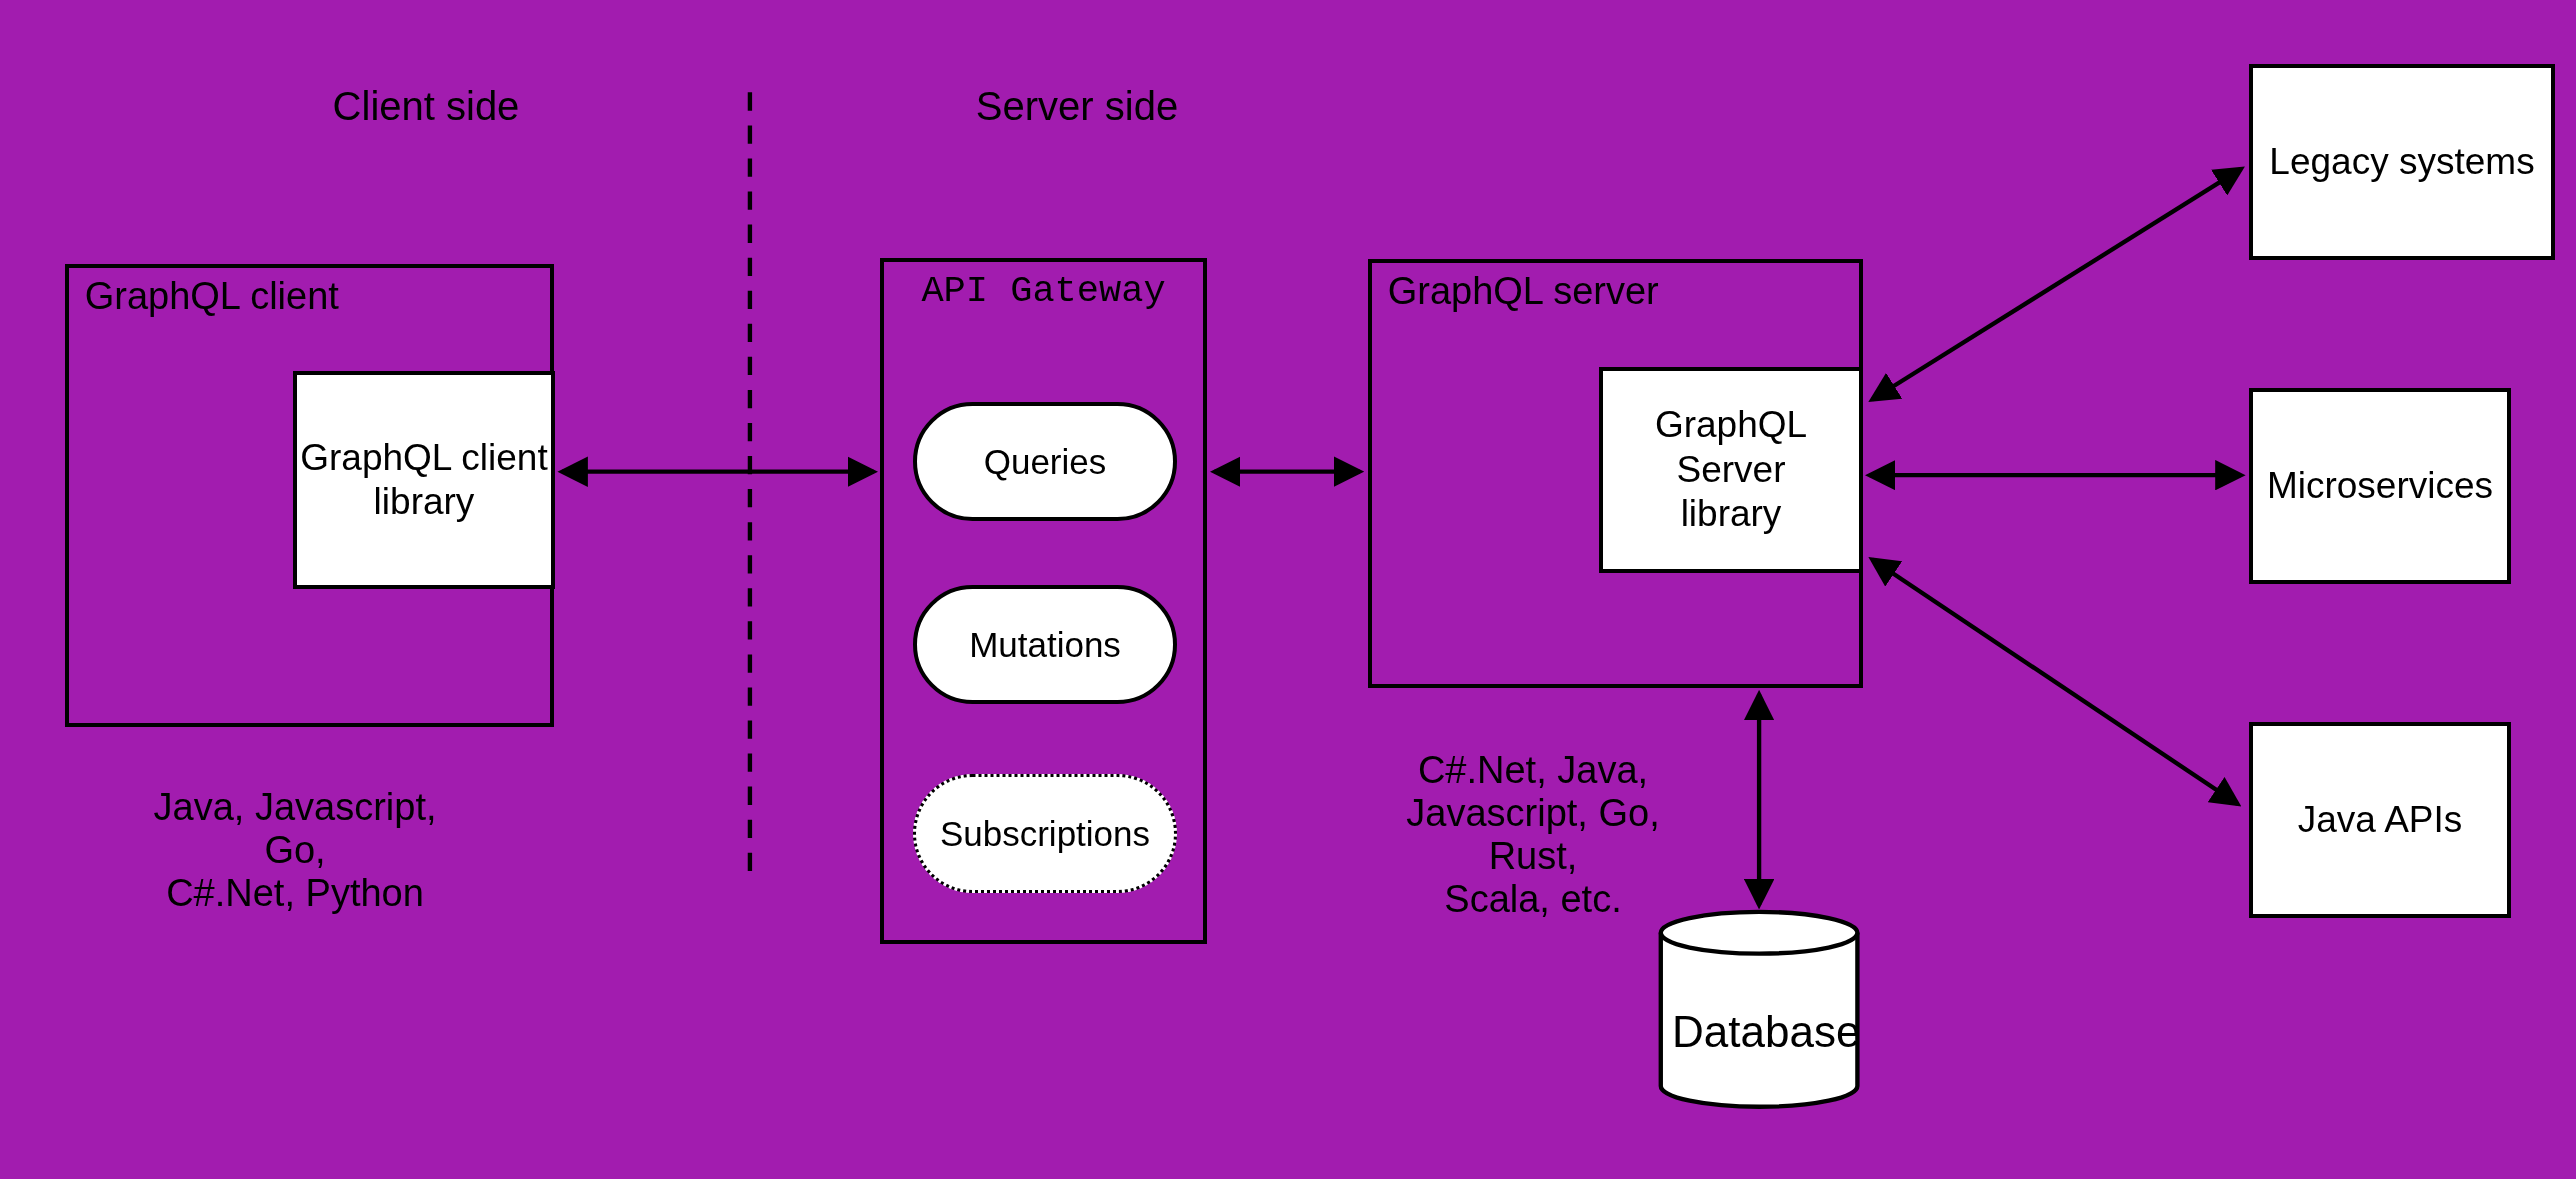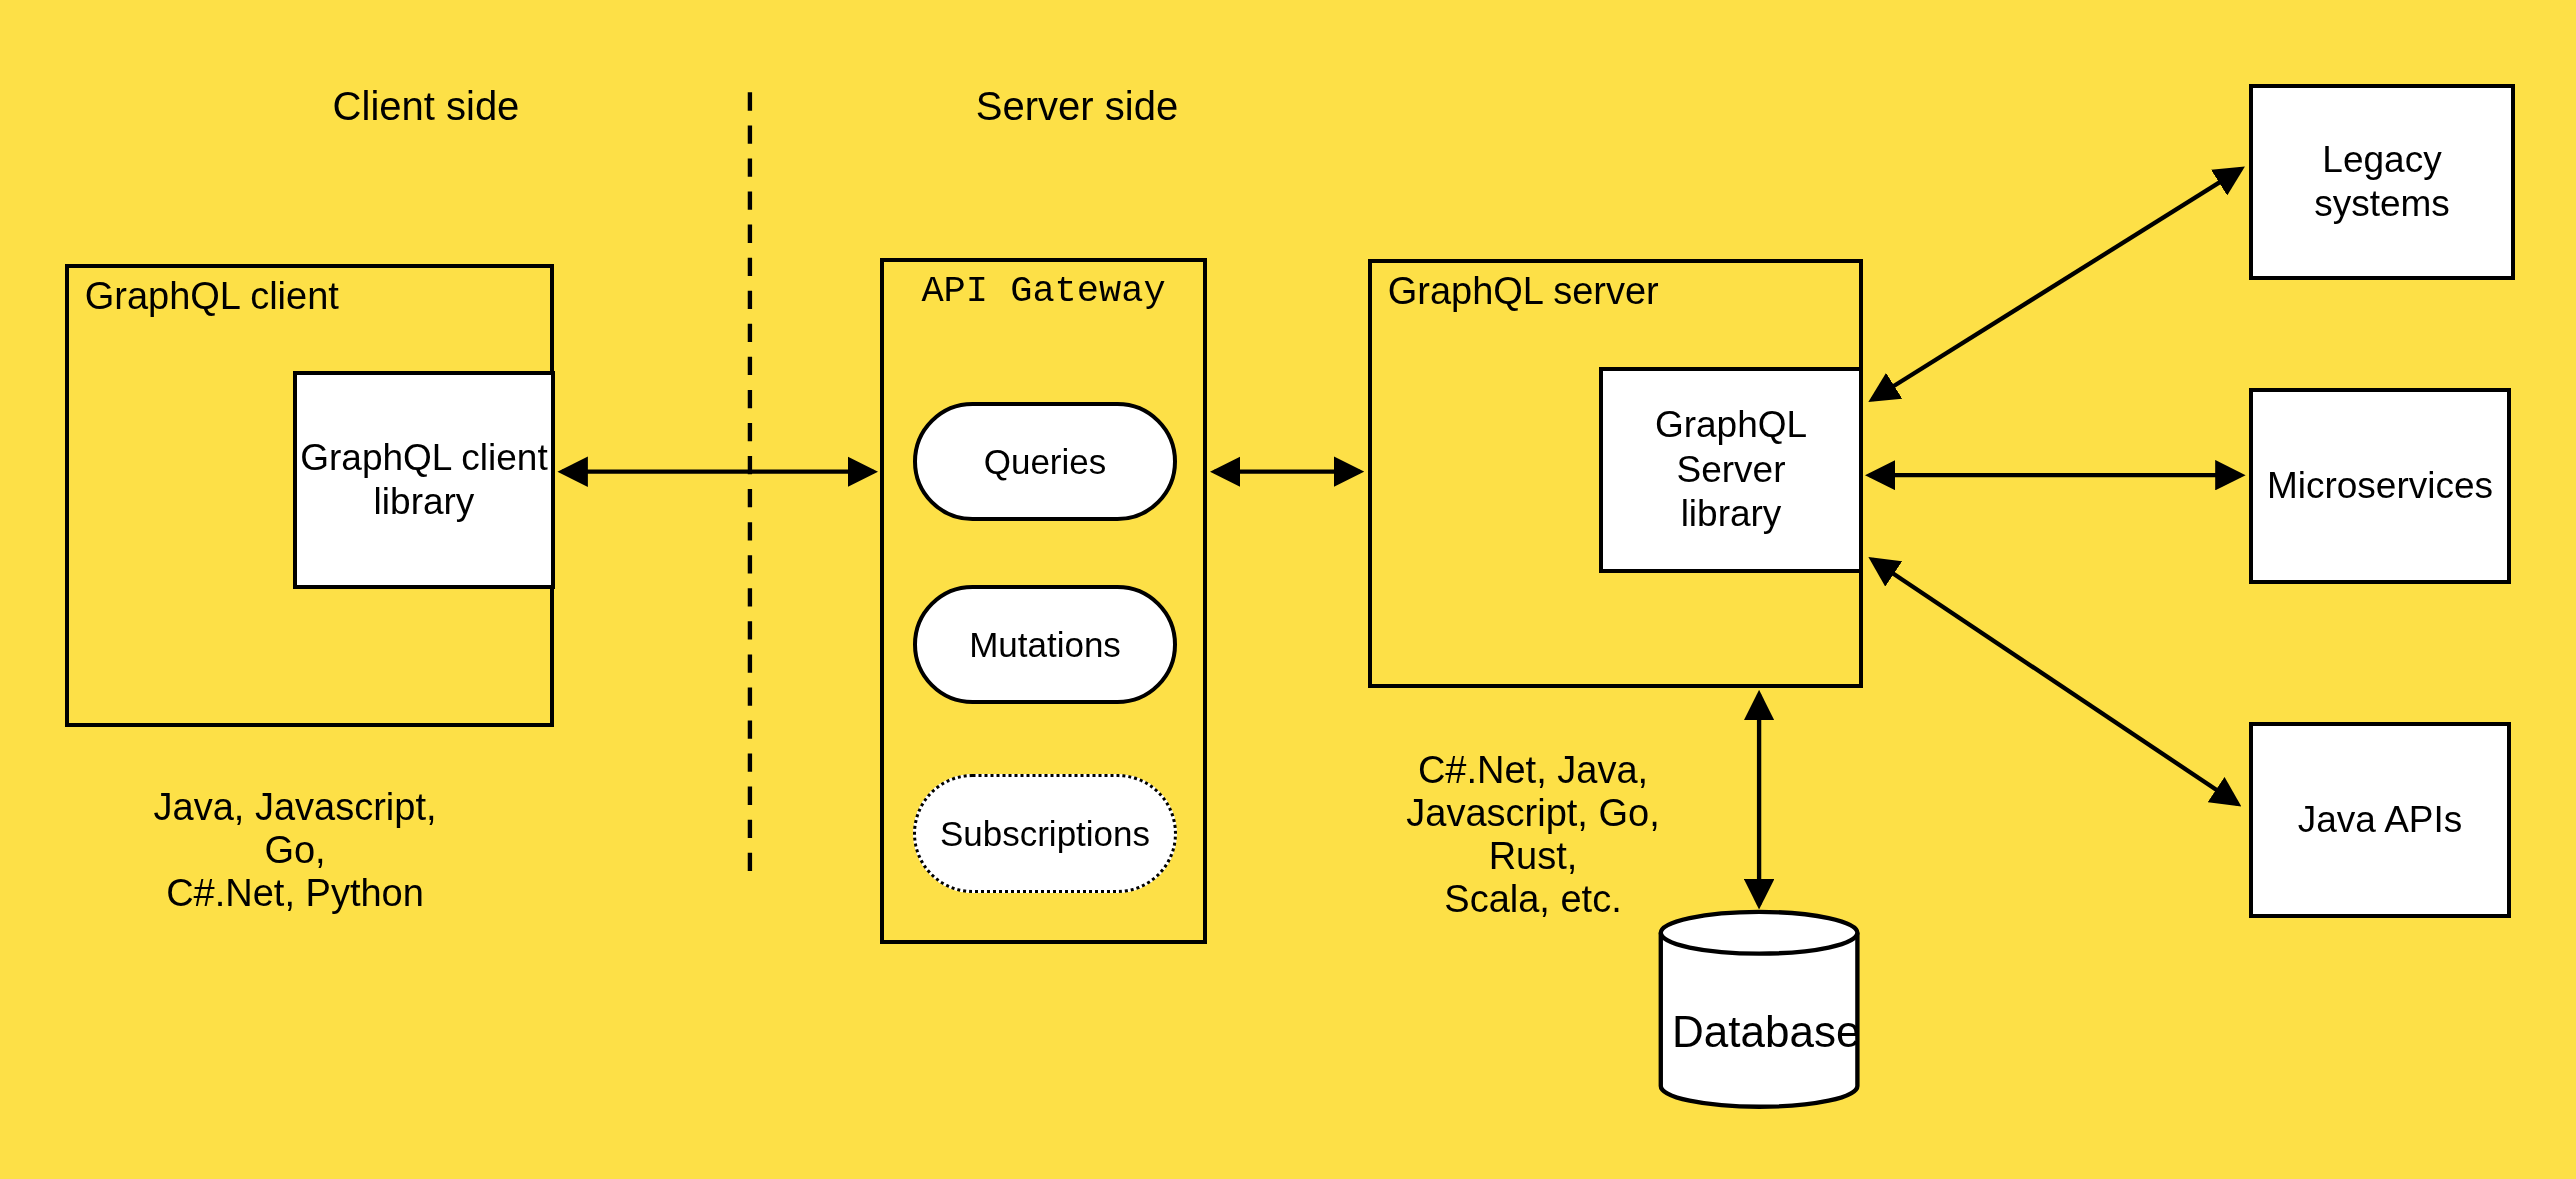--- a/index.html
+++ b/index.html
@@ -4,21 +4,21 @@
 <style>
   html, body {
     margin: 0;
     padding: 0;
     background: #ffffff;
   }
   #canvas {
     position: relative;
     width: 2576px;
     height: 1180px;
-    background: #fde047;
+    background: #a21caf;
     font-family: "Liberation Sans", sans-serif;
     color: #000000;
     overflow: hidden;
   }
   .abs { position: absolute; }
   .section-title {
     font-size: 40px;
     text-align: center;
     white-space: nowrap;
   }
@@ -164,21 +164,21 @@
     <span>GraphQL Server
 library</span>
   </div>
 
   <div class="free-text multiline" style="left:1359px; top:749px;">C#.Net, Java,
 Javascript, Go, Rust,
 Scala, etc.</div>
 
   <div class="db-label">Database</div>
 
-  <div class="box center-box" style="left:2249px; top:64px; width:266px; height:196px;margin-top:20px;">
+  <div class="box center-box" style="left:2249px; top:64px; width:306px; height:196px;">
     <span>Legacy systems</span>
   </div>
   <div class="box center-box" style="left:2249px; top:388px; width:262px; height:196px;">
     <span>Microservices</span>
   </div>
   <div class="box center-box" style="left:2249px; top:722px; width:262px; height:196px;">
     <span>Java APIs</span>
   </div>
 
 </div>

